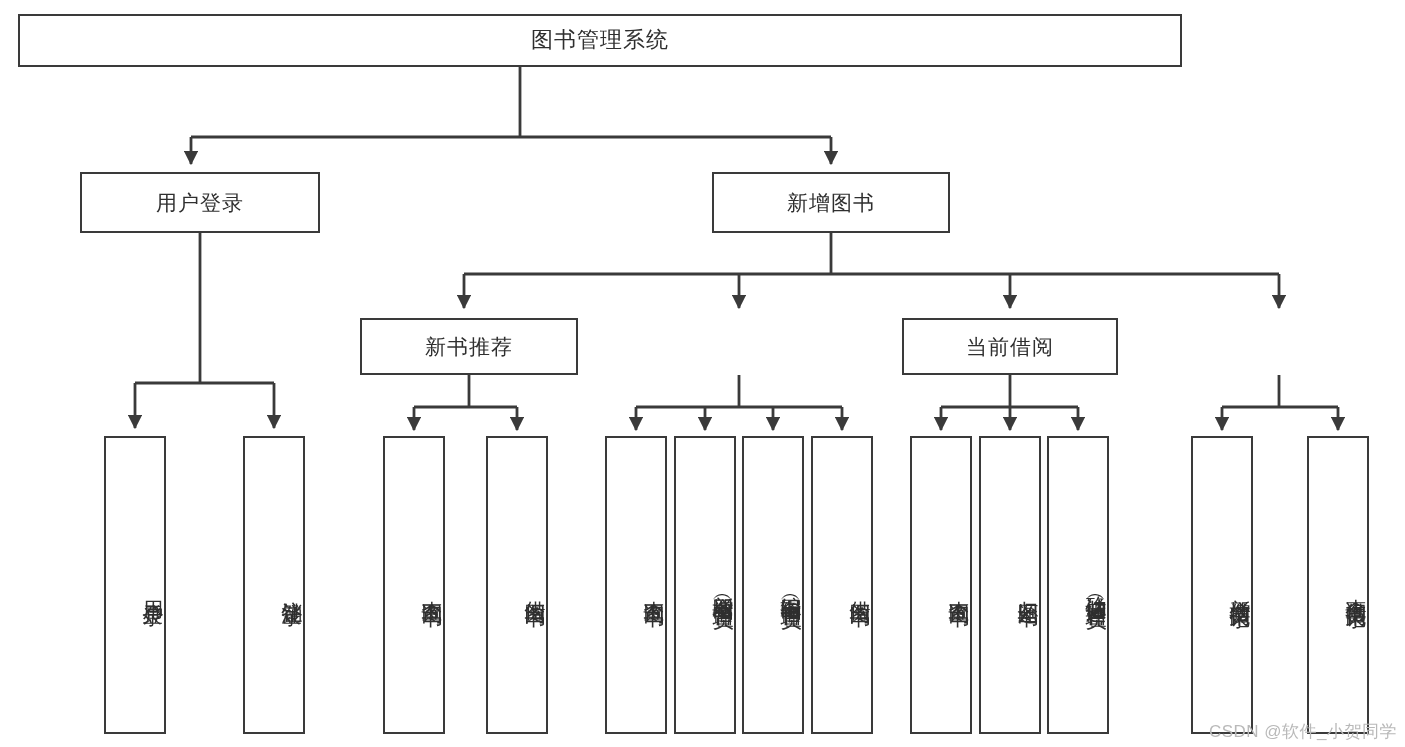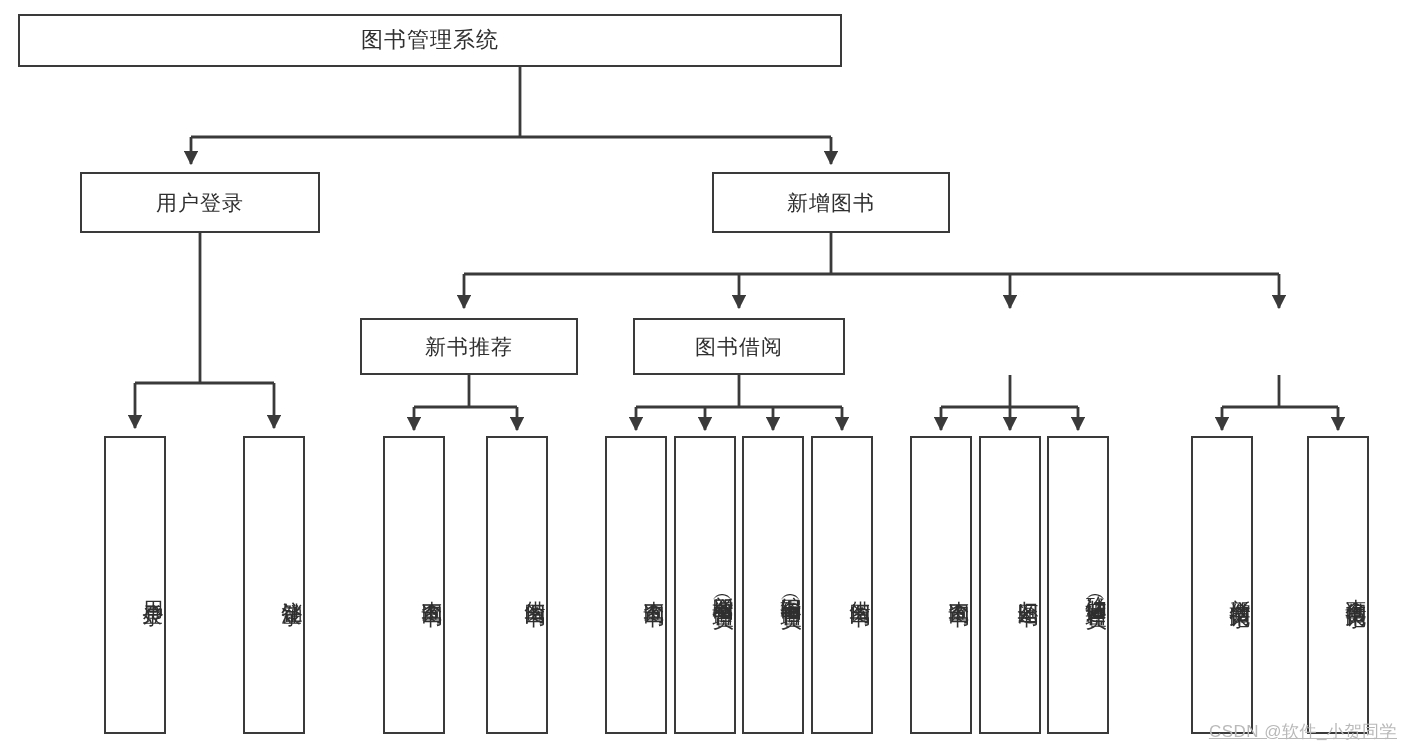--- a/index.html
+++ b/index.html
@@ -65,21 +65,20 @@
   .watermark {
     position: absolute;
     right: 8px;
     bottom: 4px;
     font-size: 17px;
     color: #b9b9b9;
     letter-spacing: 0.5px;
     white-space: nowrap;
     z-index: 5;
     font-family: "Liberation Sans", "DejaVu Sans", sans-serif;
-    text-decoration: underline;
   }
 </style>
 </head>
 <body>
 
 <div id="canvas">
 
   <svg id="edges" viewBox="0 0 1405 747" xmlns="http://www.w3.org/2000/svg">
     <defs>
       <marker id="arr" viewBox="0 0 10 10" refX="9.2" refY="5" markerWidth="5.2" markerHeight="5.2" orient="auto-start-reverse">
@@ -123,27 +122,27 @@
       <path d="M 1010 407 L 1010 430" marker-end="url(#arr)"></path>
       <path d="M 1078 407 L 1078 430" marker-end="url(#arr)"></path>
 
       <path d="M 1279 375 L 1279 407"></path>
       <path d="M 1222 407 L 1338 407"></path>
       <path d="M 1222 407 L 1222 430" marker-end="url(#arr)"></path>
       <path d="M 1338 407 L 1338 430" marker-end="url(#arr)"></path>
     </g>
   </svg>
 
-  <div class="node horiz root" style="left:18px; top:14px; width:824px; height:53px;">图书管理系统</div>
+  <div class="node horiz root" style="left:18px; top:14px; width:1164px; height:53px;">图书管理系统</div>
 
   <div class="node horiz" style="left:80px; top:172px; width:240px; height:61px;">用户登录</div>
   <div class="node horiz" style="left:712px; top:172px; width:238px; height:61px;">新增图书</div>
 
   <div class="node horiz" style="left:360px; top:318px; width:218px; height:57px;">新书推荐</div>
-  <div class="node horiz" style="left:633px; top:318px; width:212px; height:57px;">图书借阅</div>
+  <div class="node horiz" style="left:902px; top:318px; width:216px; height:57px;">当前借阅</div>
 
   <div class="node vert" style="left:104px; top:436px; width:62px; height:298px;">
     <span class="vtext">用户登录</span>
   </div>
   <div class="node vert" style="left:243px; top:436px; width:62px; height:298px;">
     <span class="vtext">注销登录</span>
   </div>
 
   <div class="node vert" style="left:383px; top:436px; width:62px; height:298px;">
     <span class="vtext">查询图书</span>

